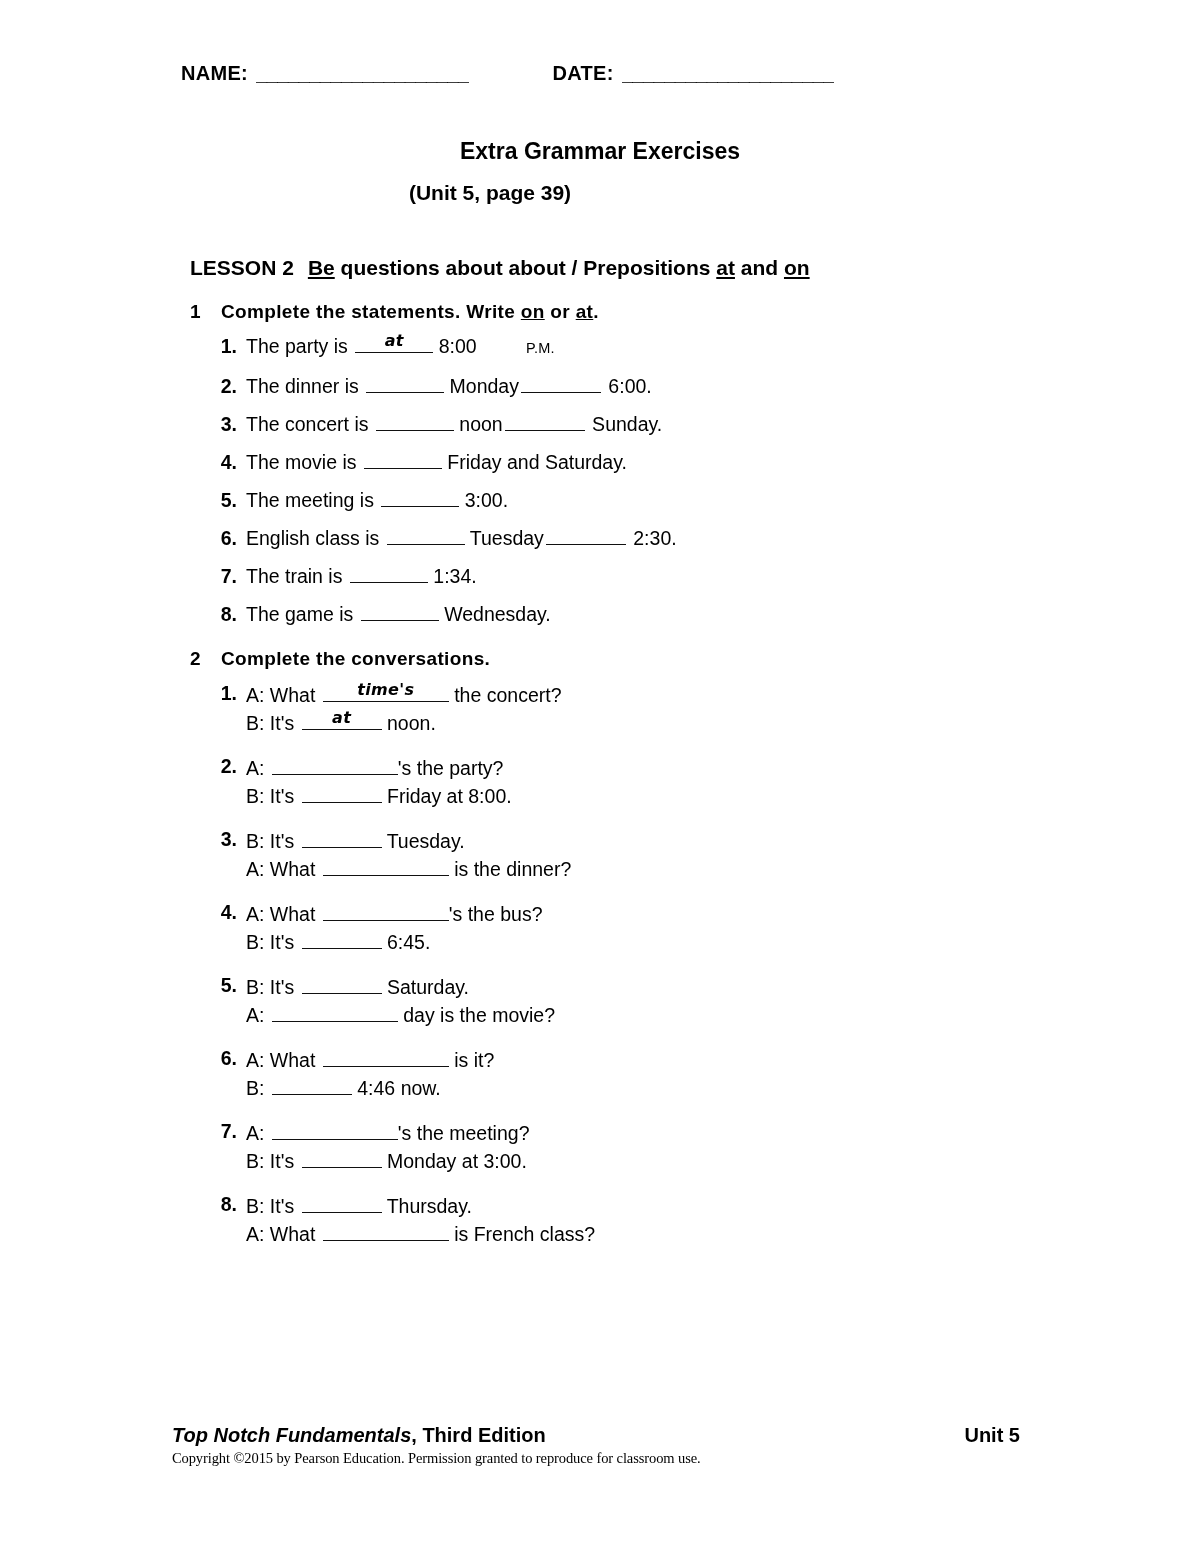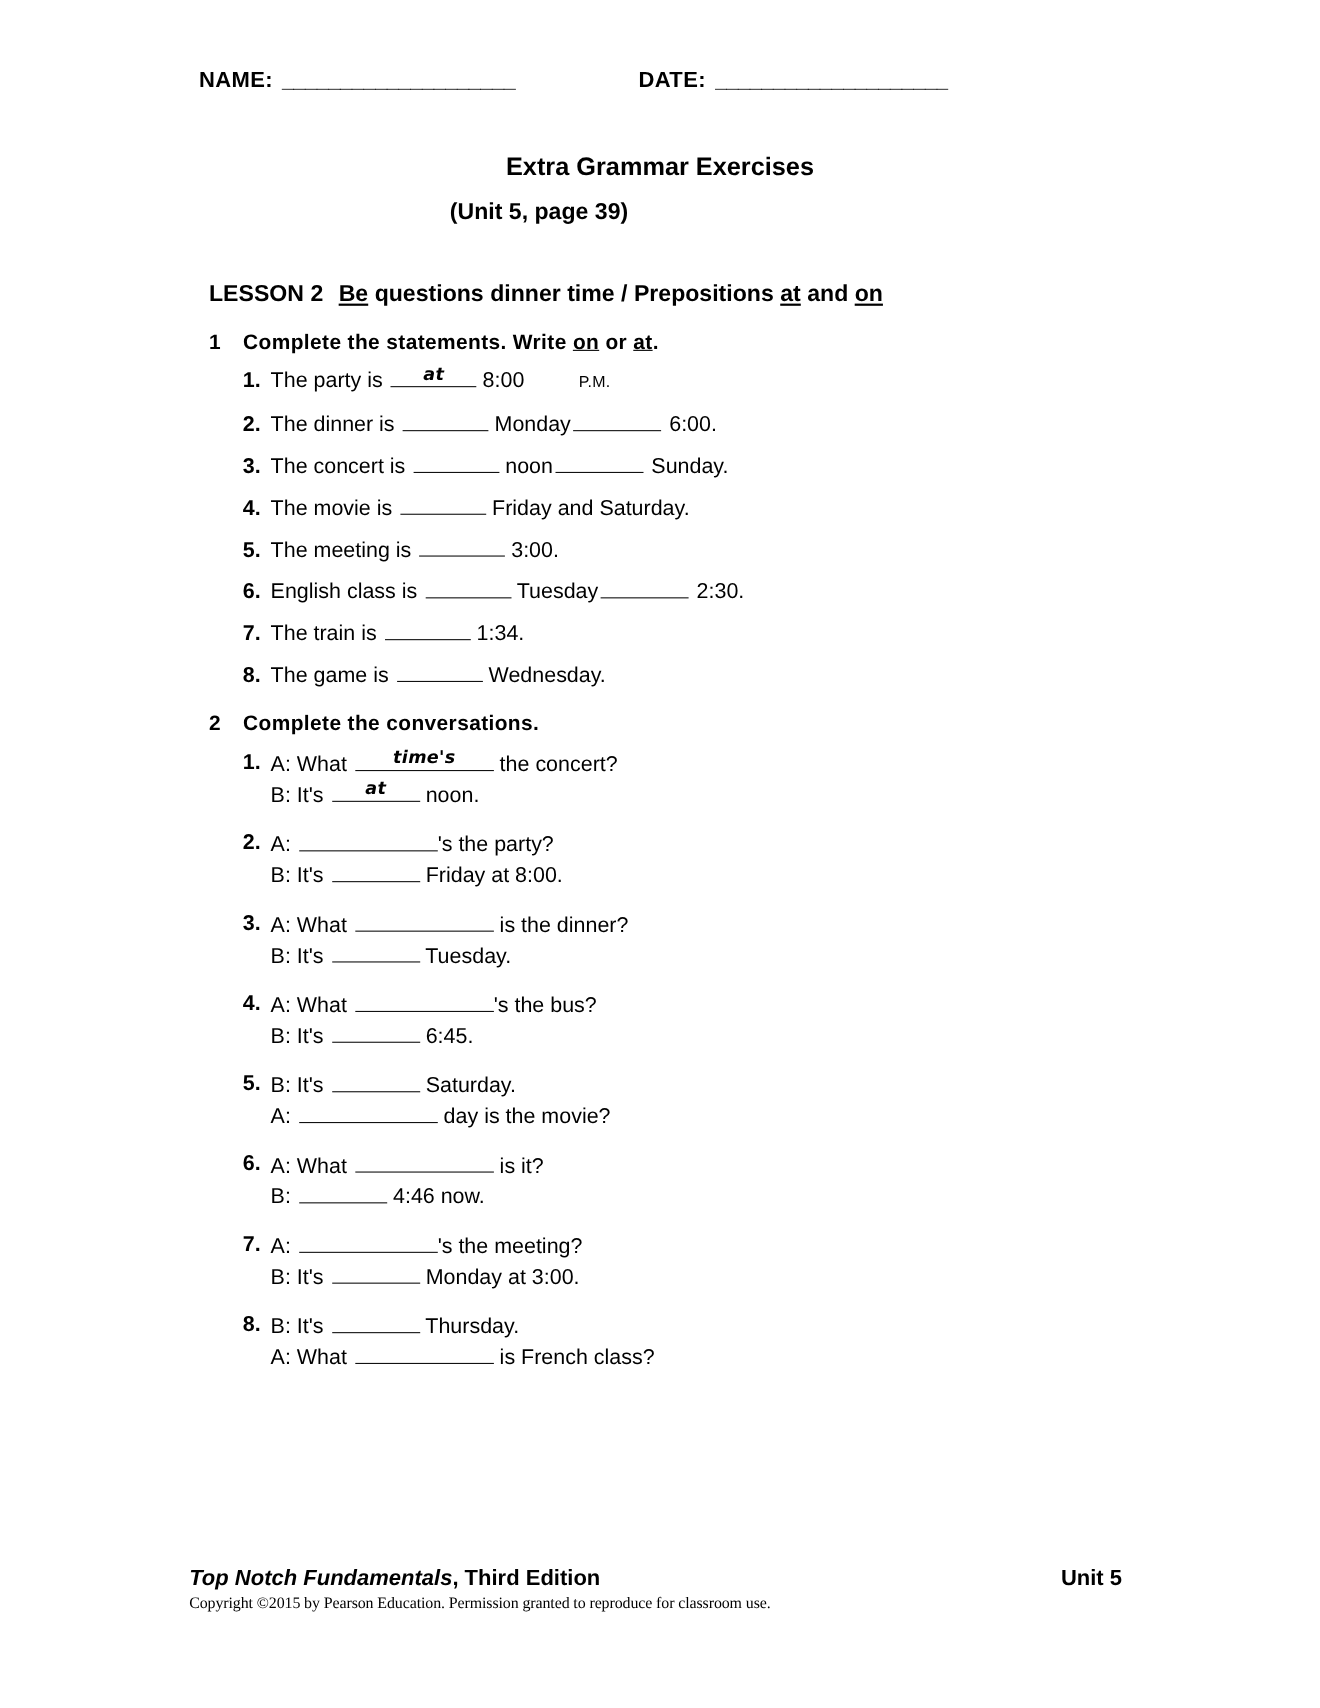--- a/index.html
+++ b/index.html
@@ -41,21 +41,21 @@
   }
   .nd-rule {
     font-size: 20px;
     font-weight: bold;
     letter-spacing: -0.5px;
     margin-left: 8px;
     white-space: nowrap;
     overflow: hidden;
   }
   .nd-name-group { display: flex; align-items: baseline; }
-  .nd-date-group { display: flex; align-items: baseline; margin-left: 112px; }
+  .nd-date-group { display: flex; align-items: baseline; margin-left: 84px; }
 
   
   .title {
     position: absolute;
     top: 138px;
     left: 0;
     width: 1200px;
     text-align: center;
     font-size: 23px;
     font-weight: bold;
@@ -189,21 +189,21 @@
     <div class="nd-date-group">
       <span class="nd-label">DATE:</span>
       <span class="nd-rule">____________________</span>
     </div>
   </div>
 
   <div class="title">Extra Grammar Exercises</div>
   <div class="subtitle">(Unit 5, page 39)</div>
 
   <div class="lesson-header">
-    <span class="lh-num">LESSON 2</span><span class="u">Be</span><span> questions dinner time / Prepositions </span><span class="u">at</span><span> and </span><span class="u">on</span>
+    <span class="lh-num">LESSON 2</span><span class="u">Be</span><span> questions about about / Prepositions </span><span class="u">at</span><span> and </span><span class="u">on</span>
   </div>
 
   <div class="exercise" id="ex1">
     <div class="ex-instr">
       <span class="ex-num">1</span>
       <span><span>Complete the statements. Write </span><span class="u">on</span><span> or </span><span class="u">at</span><span>.</span></span>
     </div>
     <div class="items" id="ex1-items">
         <div class="item">
           <span class="item-num">1.</span>
@@ -256,22 +256,22 @@
         <div class="item">
           <span class="item-num">2.</span>
           <span class="item-body">
             <div class="conv-line">A: <span class="blank tight" style="width: 126px;"></span>'s the party?</div>
             <div class="conv-line">B: It's <span class="blank tight" style="width: 80px;"></span> Friday at 8:00.</div>
           </span>
         </div>
         <div class="item">
           <span class="item-num">3.</span>
           <span class="item-body">
+            <div class="conv-line">B: It's <span class="blank tight" style="width: 80px;"></span> Tuesday.</div>
             <div class="conv-line">A: What <span class="blank tight" style="width: 126px;"></span> is the dinner?</div>
-            <div class="conv-line">B: It's <span class="blank tight" style="width: 80px;"></span> Tuesday.</div>
           </span>
         </div>
         <div class="item">
           <span class="item-num">4.</span>
           <span class="item-body">
             <div class="conv-line">A: What <span class="blank tight" style="width: 126px;"></span>'s the bus?</div>
             <div class="conv-line">B: It's <span class="blank tight" style="width: 80px;"></span> 6:45.</div>
           </span>
         </div>
         <div class="item">

